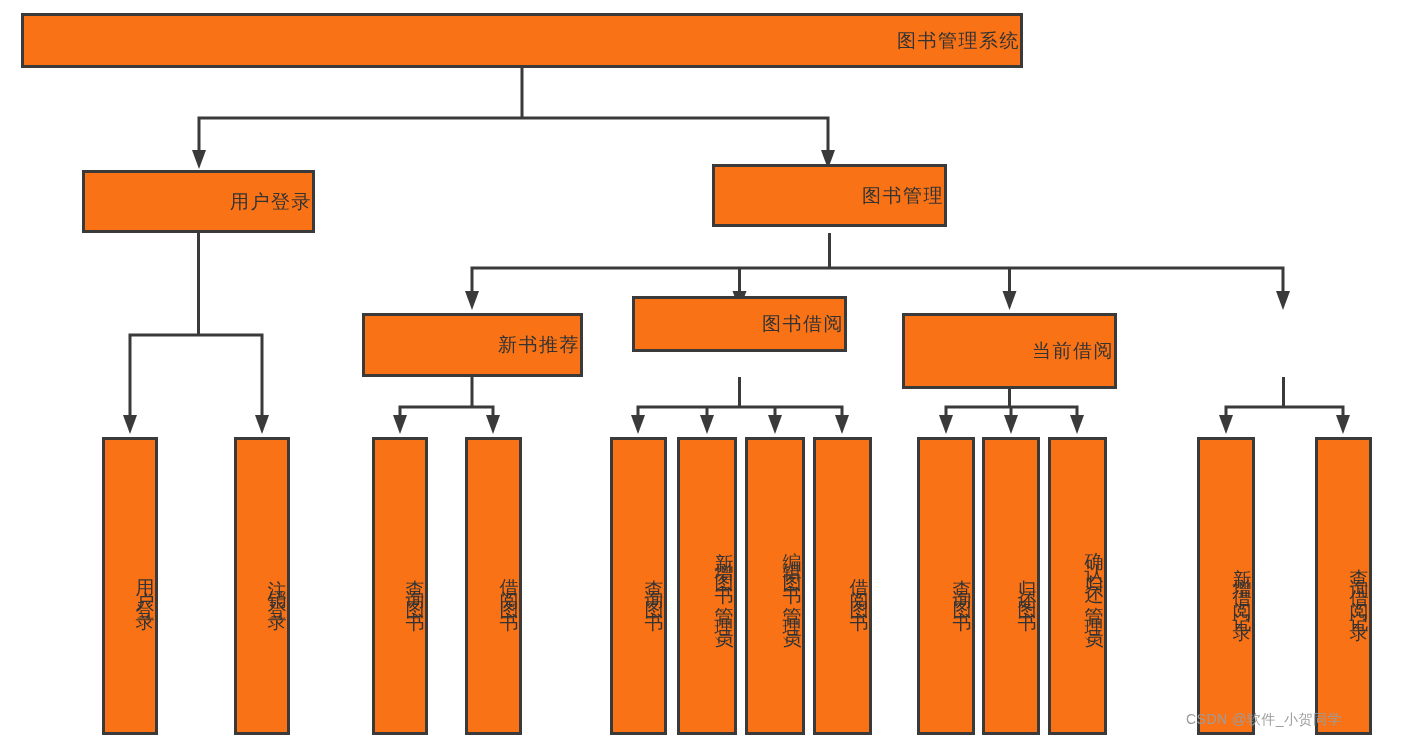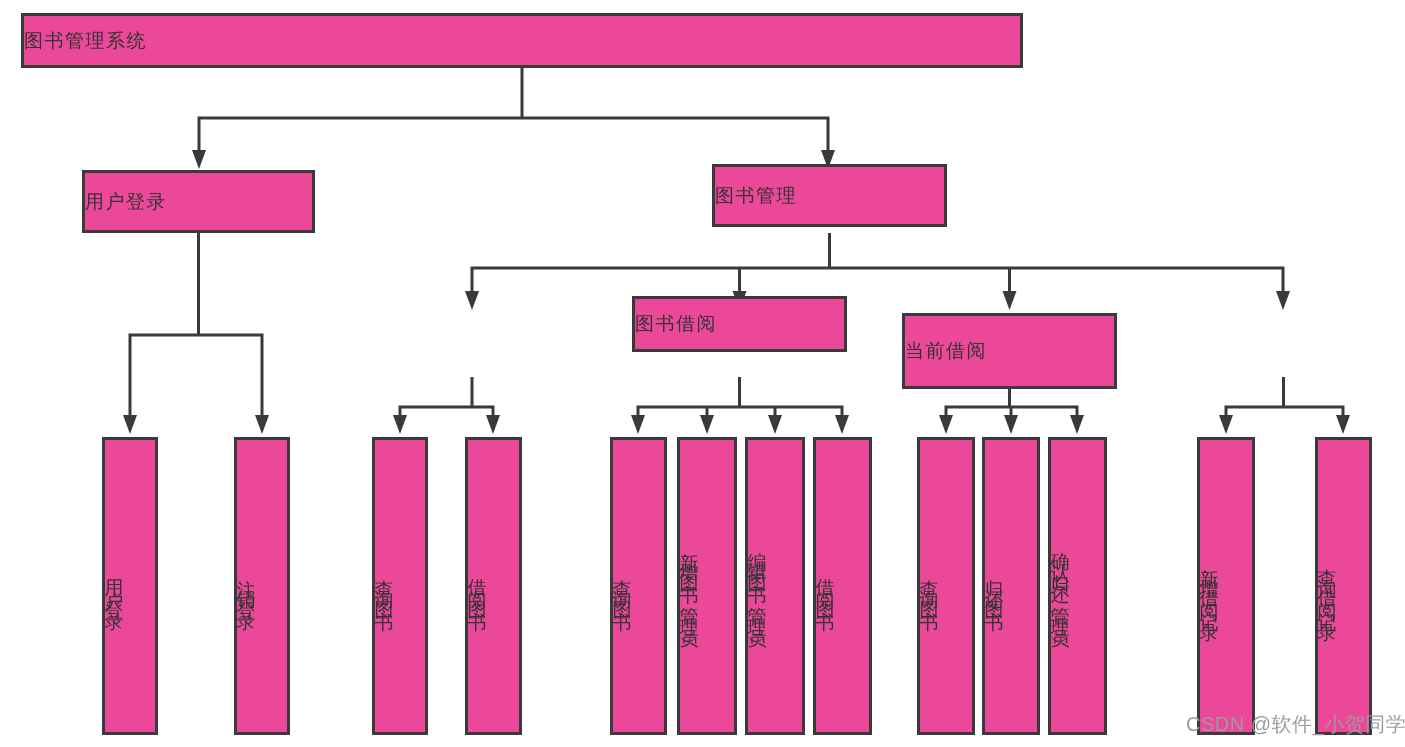--- a/index.html
+++ b/index.html
@@ -11,31 +11,31 @@
   html,body{margin:0;padding:0;background:#fff;}
   .stage{
     position:relative;width:1405px;height:747px;background:var(--bg);
     font-family:"Liberation Sans",sans-serif;overflow:hidden;
   }
   svg.connectors{position:absolute;left:0;top:0;z-index:0;}
   svg.connectors path{stroke:var(--line);stroke-width:3;fill:none;}
   svg.connectors polygon{fill:var(--line);stroke:none;}
   .box{
     position:absolute;box-sizing:border-box;border:3px solid var(--line);
-    background:#ec4899;display:flex;align-items:center;justify-content:flex-start;
+    background:#f97316;display:flex;align-items:center;justify-content:flex-end;
     z-index:1;color:var(--text);
   }
   .box.h span{font-size:19px;letter-spacing:1.5px;white-space:nowrap;}
   .box.v span{
     writing-mode:vertical-rl;text-orientation:mixed;
     font-size:19px;letter-spacing:11px;line-height:1;white-space:nowrap;
   }
   .watermark{
     position:absolute;left:1186px;top:711px;z-index:5;
-    font-size:20px;color:var(--wm);letter-spacing:0.5px;white-space:nowrap;
+    font-size:14px;color:var(--wm);letter-spacing:0.5px;white-space:nowrap;
   }
 </style>
 </head>
 <body>
 
 <div class="stage">
 
   <svg class="connectors" width="1405" height="747" aria-hidden="true">
 
     <path d="M522,68 V118 M197.5,118 H829.5 M199,118 V151 M828,118 V151"></path>
@@ -76,20 +76,23 @@
     <span>图书管理系统</span>
   </div>
 
   <div class="box h" style="left:82px;top:170px;width:233px;height:63px">
     <span>用户登录</span>
   </div>
   <div class="box h" style="left:712px;top:164px;width:235px;height:63px">
     <span>图书管理</span>
   </div>
 
+  <div class="box h" style="left:362px;top:313px;width:221px;height:64px">
+    <span>新书推荐</span>
+  </div>
   <div class="box h" style="left:632px;top:296px;width:215px;height:56px">
     <span>图书借阅</span>
   </div>
   <div class="box h" style="left:902px;top:313px;width:215px;height:76px">
     <span>当前借阅</span>
   </div>
 
   <div class="box v" style="left:102px;top:437px;width:56px;height:298px">
     <span>用户登录</span>
   </div>

